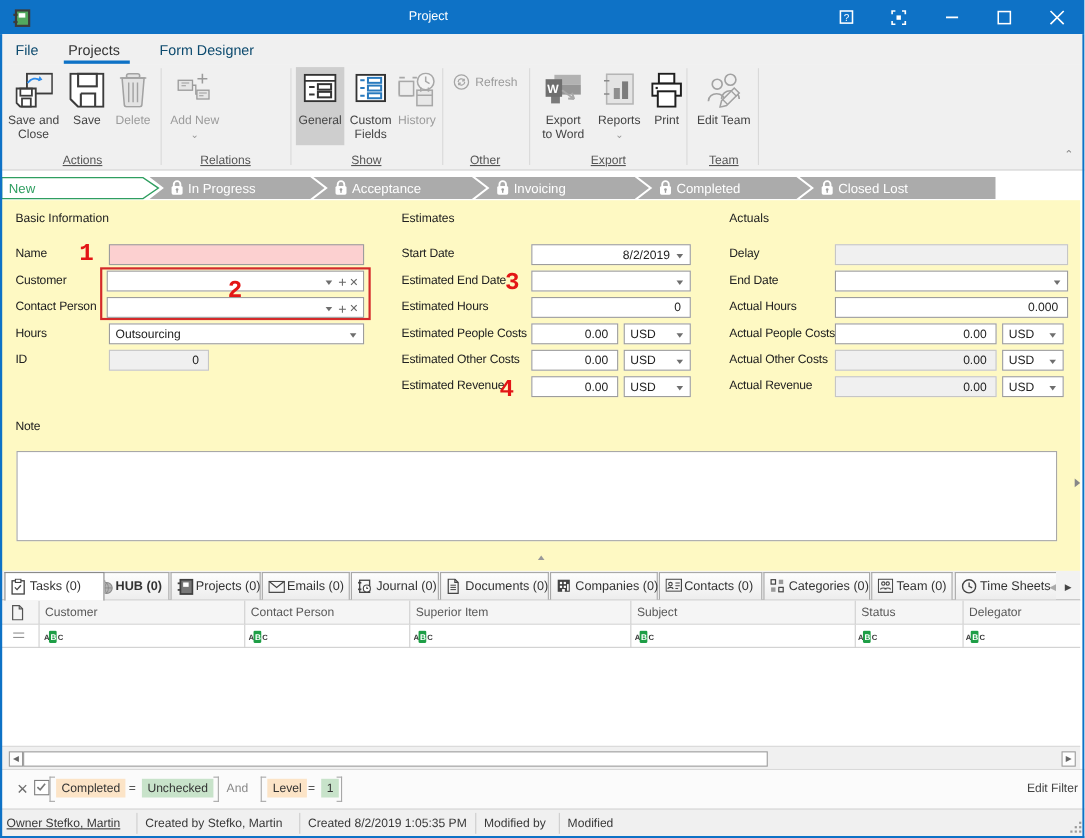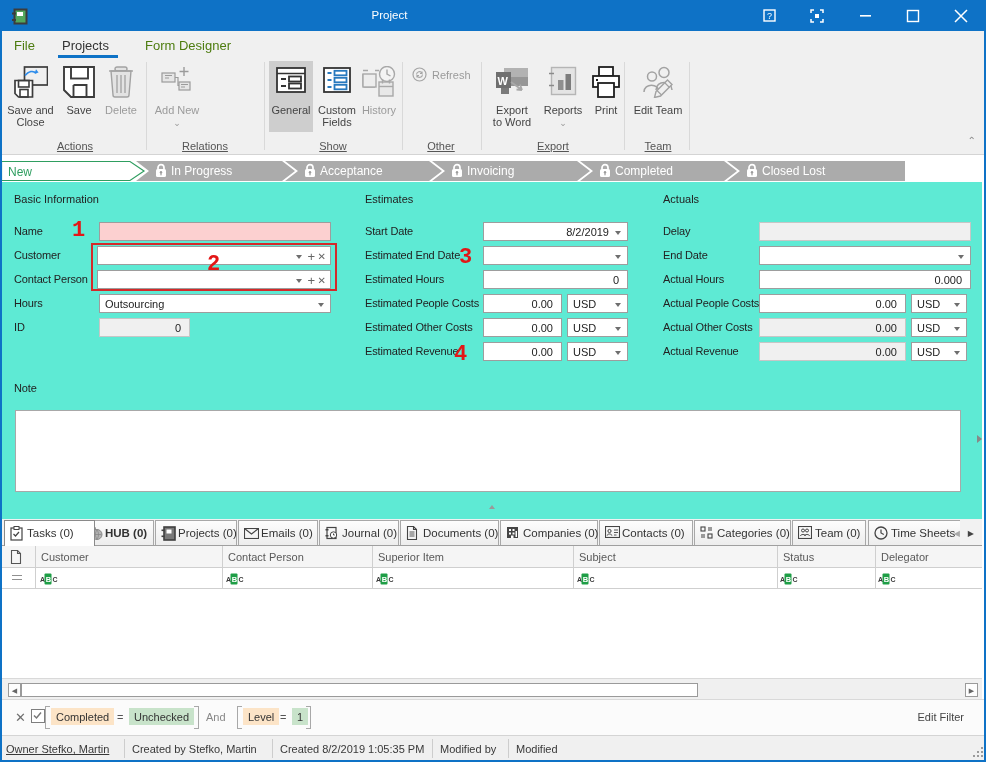--- a/index.html
+++ b/index.html
@@ -6,37 +6,37 @@
 html,body { width:986px; height:762px; overflow:hidden; }
 body { font-family:"Liberation Sans", sans-serif; font-size:11px; color:#333; background:#fff; position:relative; }
 .win { position:absolute; left:0; top:0; width:986px; height:762px; }
 
 .titlebar { position:absolute; left:0; top:0; width:986px; height:31px; background:#0e72c6; }
 .titlebar .title { position:absolute; left:0; width:779px; top:9px; text-align:center; color:#fff; font-size:11.5px; }
 .appicon { position:absolute; left:12px; top:8px; }
 .winbtn { position:absolute; top:0; width:34px; height:31px; color:#fff; }
 
 .menubar { position:absolute; left:0; top:31px; width:986px; height:28px; background:#f0f0f0; }
-.menubar .mi { position:absolute; top:7px; font-size:13px; color:#4d7c0f; }
+.menubar .mi { position:absolute; top:7px; font-size:13px; color:#0c4a6e; }
 .mi.active { color:#333; }
 .mi-underline { position:absolute; left:58px; top:24px; width:60px; height:3px; background:#0e72c6; }
 
 .ribbon { position:absolute; left:0; top:59px; width:986px; height:96px; background:#f0f0f0; border-bottom:1px solid #d4d4d4; }
 .rsep { position:absolute; top:8px; height:124px; width:1px; background:#d9d9d9; }
 .rgl { position:absolute; top:81px; font-size:11px; color:#555; text-align:center;text-decoration:underline; }
 .rbtn { position:absolute; top:2px; height:71px; text-align:center; font-size:11px; color:#444; line-height:12px; }
 .rbtn .lab { position:absolute; top:43px; left:-6px; right:-6px; }
 .rbtn .ric { display:block; margin:0 auto 7px auto; }
 .rbtn.dis { color:#9b9b9b; }
 .rbtn.sel { background:#cecece; }
 .chev { color:#999; font-size:9px; }
 
 .wfbar { position:absolute; left:0; top:160px; width:982px; height:22px; background:#fff; }
 
-.form { position:absolute; left:0; top:182px; width:982px; height:337px; background:#5eead4; }
+.form { position:absolute; left:0; top:182px; width:982px; height:337px; background:#fef9c3; }
 .flabel { position:absolute; font-size:11px; color:#222; white-space:nowrap; letter-spacing:-0.15px; }
 .fsect { position:absolute; font-size:11px; color:#222; }
 .inp { position:absolute; height:19px; border:1px solid #9d9d9d; background:#fff; font-size:11px; color:#222; }
 .inp.gray { background:#f0f0f0; border-color:#c6c6c6; }
 .inp .val { position:absolute; right:8px; top:3px; }
 .inp .lval { position:absolute; left:5px; top:3px; }
 .da { position:absolute; width:0; height:0; border-left:3.5px solid transparent; border-right:3.5px solid transparent; border-top:4.5px solid #6e6e6e; }
 .redann { position:absolute; color:#e31616; font-weight:bold; font-size:22px; font-family:"Liberation Mono",monospace; z-index:5; }
 
 .tabstrip { position:absolute; left:0; top:519px; width:982px; height:27px; background:#f2f2f2; border-bottom:1px solid #9f9f9f; }
@@ -615,21 +615,21 @@
   <div class="ftag orange" style="left:51px">Completed</div>
   <div style="position:absolute;left:117px;top:11px;color:#555">=</div>
   <div class="ftag green" style="left:129px">Unchecked</div>
   <div class="fbrk r" style="left:194px"></div>
   <div style="position:absolute;left:206px;top:11px;color:#888">And</div>
   <div class="fbrk l" style="left:237px"></div>
   <div class="ftag orange" style="left:243px">Level</div>
   <div style="position:absolute;left:280px;top:11px;color:#555">=</div>
   <div class="ftag green" style="left:292px">1</div>
   <div class="fbrk r" style="left:306px"></div>
-  <div style="position:absolute;right:22px;top:11px;color:#444">Edit Filter</div>
+  <div style="position:absolute;right:6px;top:11px;color:#444">Edit Filter</div>
 </div>
 
 <div class="statusbar">
   <div class="sbitem" style="left:6px;text-decoration:underline">Owner Stefko, Martin</div>
   <div class="sbsep" style="left:124px"></div>
   <div class="sbitem" style="left:132px">Created by Stefko, Martin</div>
   <div class="sbsep" style="left:272px"></div>
   <div class="sbitem" style="left:280px">Created 8/2/2019 1:05:35 PM</div>
   <div class="sbsep" style="left:432px"></div>
   <div class="sbitem" style="left:440px">Modified by</div>

